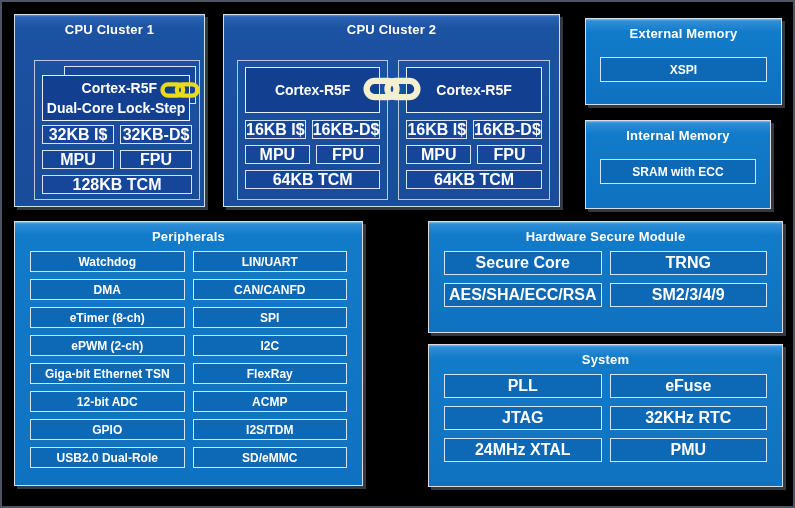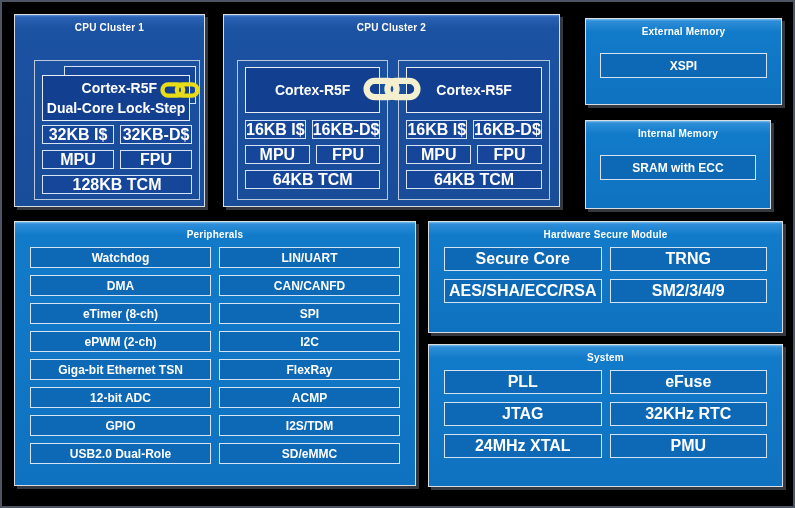--- a/index.html
+++ b/index.html
@@ -20,21 +20,21 @@
   }
   .panel.dark {
     background:linear-gradient(180deg,#6490d8 0,#2b62b4 2px,#1c52a2 13px,#194c99 100%);
   }
   .panel.bright {
     background:linear-gradient(180deg,#7cc0ee 0,#2f8ed8 2px,#117bca 13px,#0f72c0 100%);
   }
   .panel h2 {
     margin:0; padding-top:7px;
     text-align:center;
-    font-size:10px; font-weight:700; color:#fff;
+    font-size:13px; font-weight:700; color:#fff;
     letter-spacing:0.2px;
   }
   .cell {
     border:1px solid #d5e3f3;
     color:#fff; font-weight:700; font-size:12px;
     display:flex; align-items:center; justify-content:center;
     white-space:nowrap;
   }
   .dark .cell { background:#16469a; }
   .bright .cell { background:#0d68b6; }
@@ -88,21 +88,21 @@
     left:50%; top:60px; transform:translateX(-50%);
     width:58px; height:28px;
   }
 
   
   #extmem  { left:583px; top:16px;  width:197px; height:87px; }
   #intmem  { left:583px; top:118px; width:186px; height:89px; }
   .mem-cell { margin:16px 14px 0; height:25px; }
 
   
-  #peripherals { left:12px; top:219px; width:402px; height:265px; }
+  #peripherals { left:12px; top:219px; width:349px; height:265px; }
   #peripherals .cols { display:flex; gap:8px; padding:7px 15px 0; }
   #peripherals .col { flex:1; display:flex; flex-direction:column; gap:7px; }
   #peripherals .cell { height:21px; }
 
   
   #hsm    { left:426px; top:219px; width:355px; height:112px; }
   #system { left:426px; top:342px; width:355px; height:143px; }
   .grid { display:flex; flex-direction:column; gap:8px; padding:7px 15px 0; }
   .grid .pair { gap:8px; }
   .grid .cell { height:24px; }

